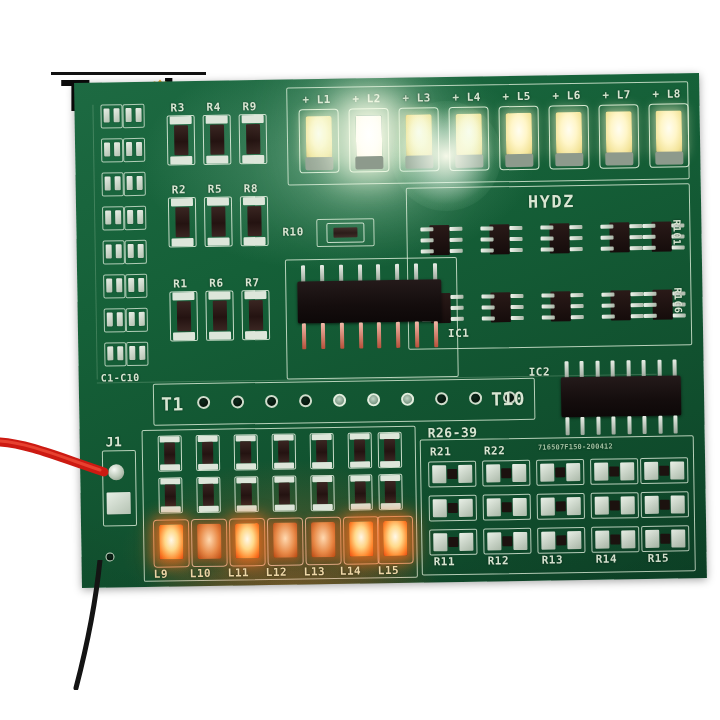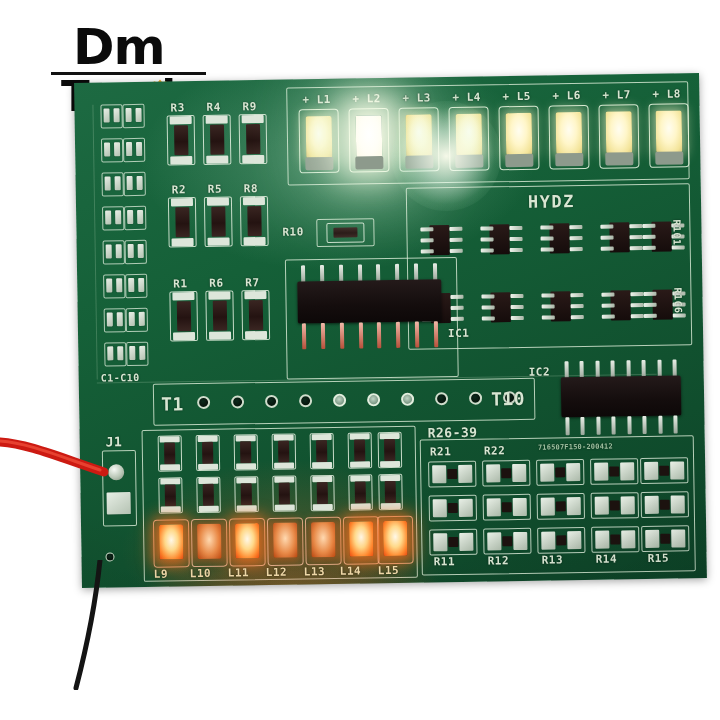--- a/index.html
+++ b/index.html
@@ -142,21 +142,20 @@
     background:radial-gradient(ellipse 150% 120% at 45% 38%, rgba(0,0,0,0) 48%, rgba(0,0,0,0.22) 100%);
   }
   .trace{position:absolute;background:rgba(210,230,205,0.22);}
 </style>
 </head>
 <body>
 
 <div id="stage">
 
   <div id="logo">
-    <div class="dm">Dm</div>
     <div class="bar"></div>
     <div class="tool">
       <span>T</span><span>o</span><span style="letter-spacing:26px">&nbsp;</span><span>l</span>
     </div>
     <div class="gearwrap">
       <svg width="36" height="36" viewBox="0 0 36 36">
         <g>
           <path d="M18 1.5 l2.4 3.1 3.7-1.4 1.1 3.8 3.9 .2 -.6 3.9 3.5 1.8 -2.3 3.2 2.3 3.2 -3.5 1.8 .6 3.9 -3.9 .2 -1.1 3.8 -3.7-1.4 -2.4 3.1 -2.4-3.1 -3.7 1.4 -1.1-3.8 -3.9-.2 .6-3.9 -3.5-1.8 2.3-3.2 -2.3-3.2 3.5-1.8 -.6-3.9 3.9-.2 1.1-3.8 3.7 1.4z" fill="#f5a623"></path>
           <circle cx="18" cy="18" r="9.6" fill="#111111"></circle>
           <path d="M12.5 12.3 l10.8 10.9 M23.3 12.3 l-10.8 10.9" stroke="#ffffff" stroke-width="2.3" stroke-linecap="round"></path>

